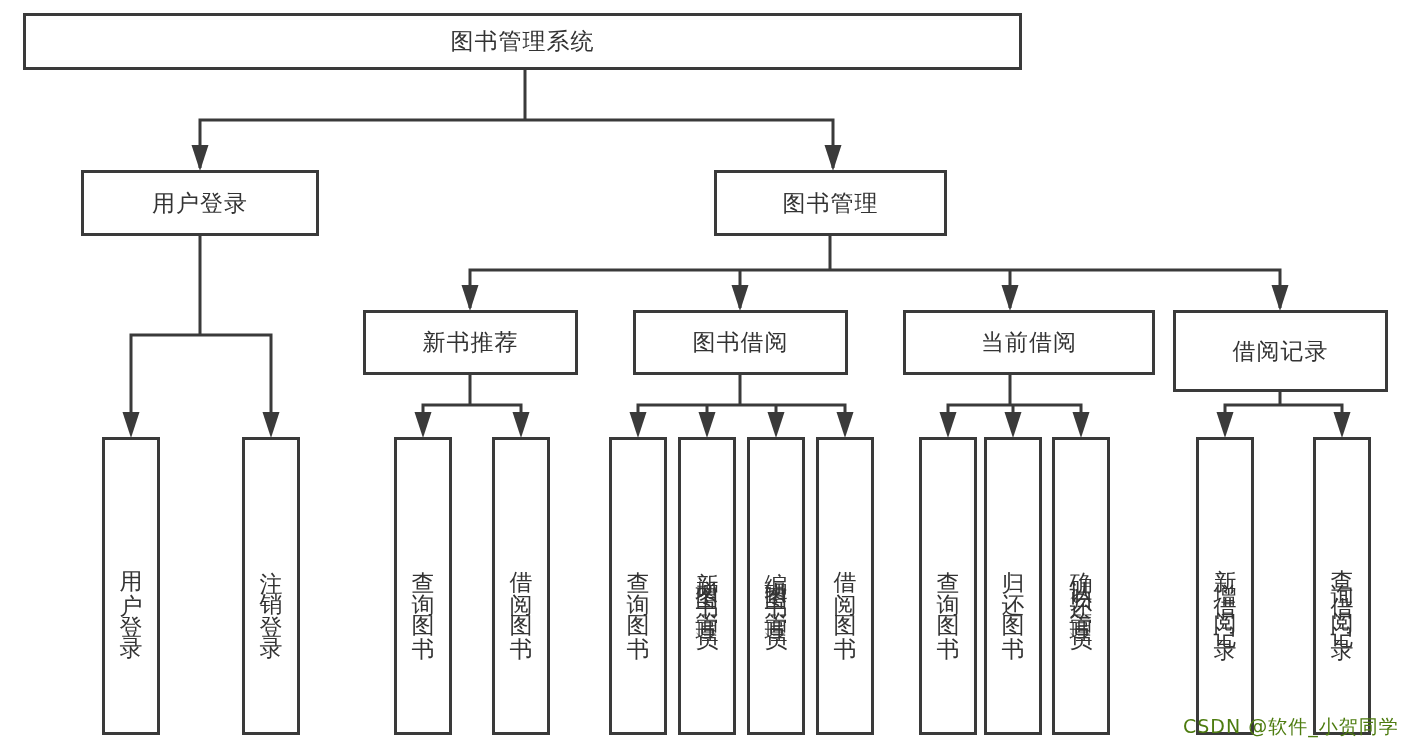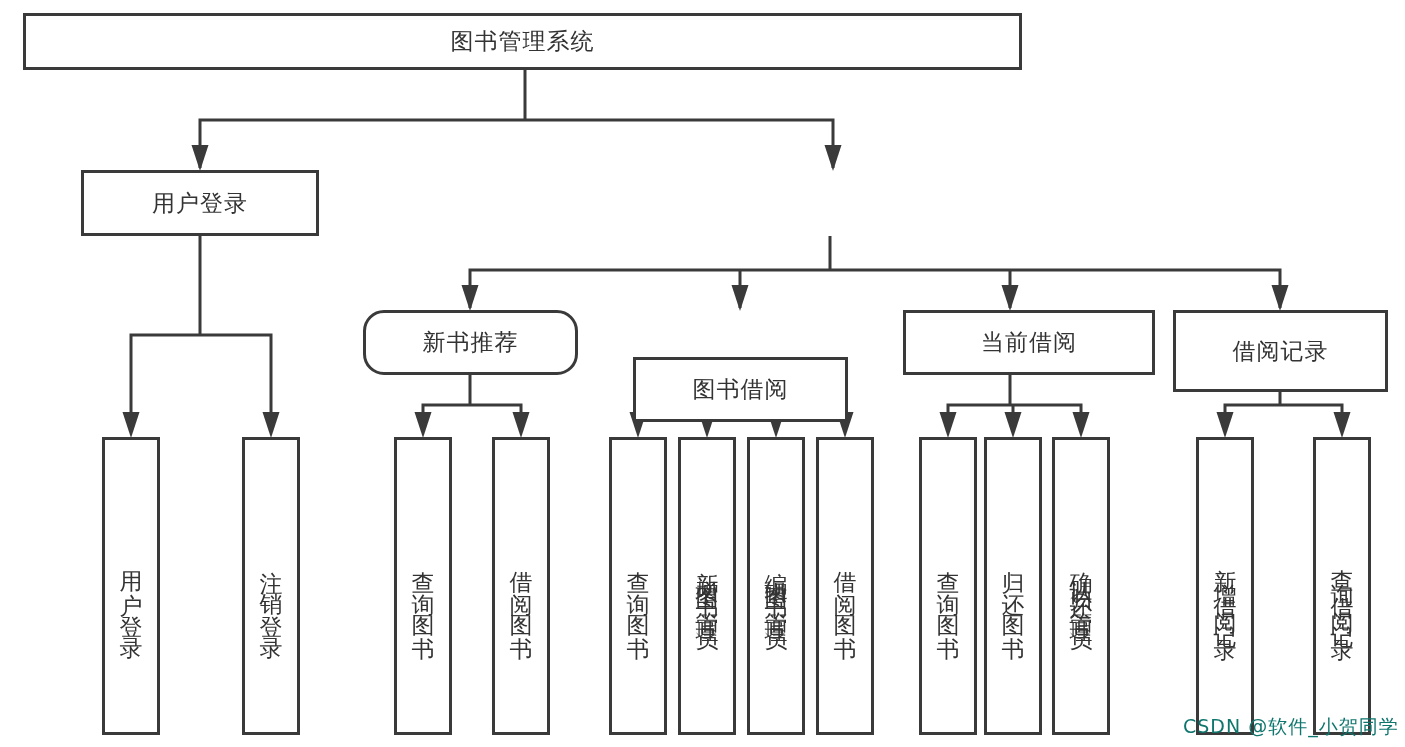--- a/index.html
+++ b/index.html
@@ -52,21 +52,21 @@
     white-space:nowrap;
     margin-top:22px; 
   }
   .leaf.medium span{letter-spacing:14px;margin-top:14px;}
   .leaf.long span{letter-spacing:8px;margin-top:8px;}
   #watermark{
     position:absolute;
     left:1183px;
     top:714px;
     font-size:19px;
-    color:#0f766e;
+    color:#4d7c0f;
     letter-spacing:1px;
     z-index:5;
     white-space:nowrap;
   }
 </style>
 </head>
 <body>
 
 <div id="stage">
 
@@ -110,25 +110,28 @@
     </g>
   </svg>
 
   <div class="node hnode" style="left:23px;top:13px;width:999px;height:57px;">
     <span>图书管理系统</span>
   </div>
 
   <div class="node hnode" style="left:81px;top:170px;width:238px;height:66px;">
     <span>用户登录</span>
   </div>
+  <div class="node hnode" style="left:714px;top:170px;width:233px;height:66px;">
+    <span>图书管理</span>
+  </div>
 
-  <div class="node hnode" style="left:363px;top:310px;width:215px;height:65px;border-radius:21px;">
+  <div class="node hnode" style="left:363px;top:310px;width:215px;height:65px;">
     <span>新书推荐</span>
   </div>
-  <div class="node hnode" style="left:633px;top:310px;width:215px;height:65px;margin-top:47px;">
+  <div class="node hnode" style="left:633px;top:310px;width:215px;height:65px;">
     <span>图书借阅</span>
   </div>
   <div class="node hnode" style="left:903px;top:310px;width:252px;height:65px;">
     <span>当前借阅</span>
   </div>
   <div class="node hnode" style="left:1173px;top:310px;width:215px;height:82px;">
     <span>借阅记录</span>
   </div>
 
   <div class="node leaf" style="left:102px;">

